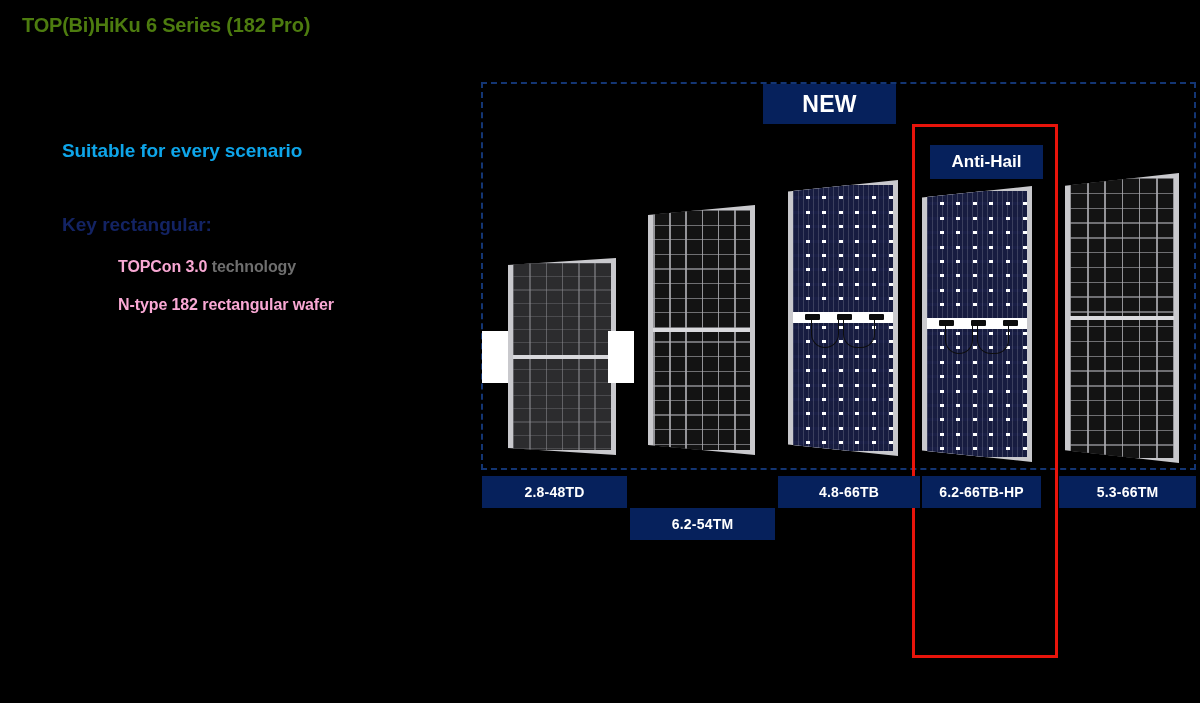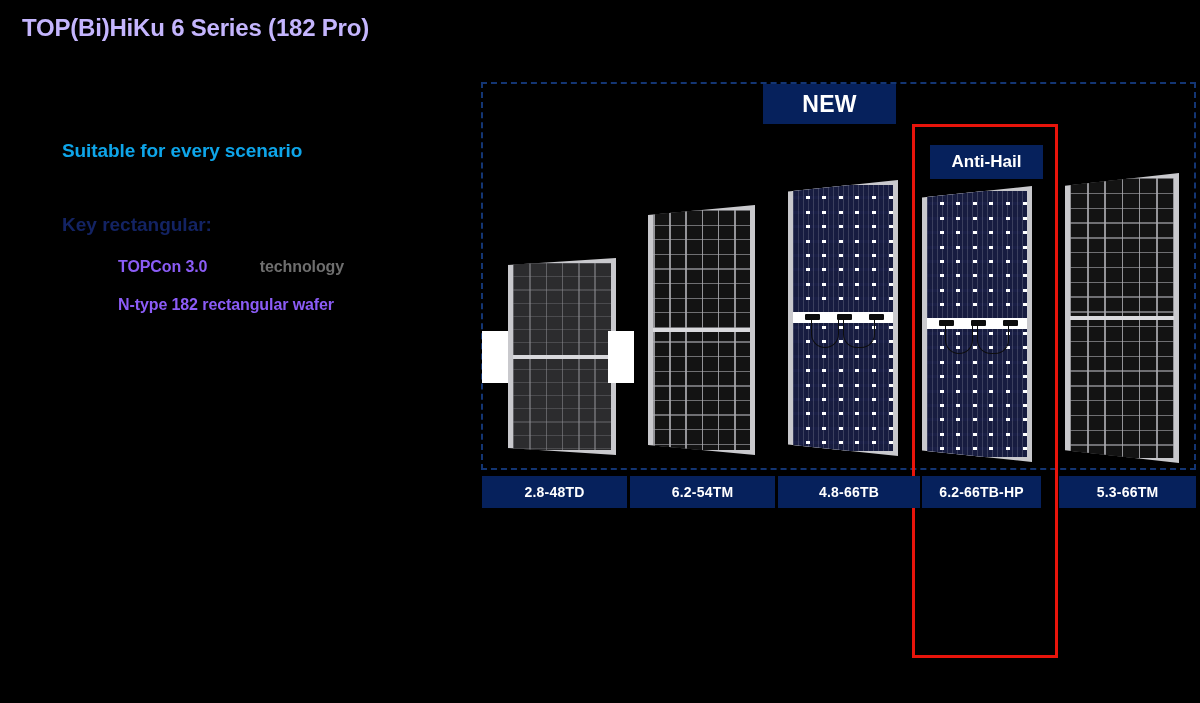--- a/index.html
+++ b/index.html
@@ -8,40 +8,40 @@
   body {
     width:1200px; height:703px;
     position:relative; overflow:hidden;
     font-family:"Liberation Sans", sans-serif;
     background:#000;
   }
 
   
   #page-title{
     position:absolute; left:22px; top:14px;
-    font-size:24px; font-weight:bold; letter-spacing:-0.2px;
-    color:#c4b5fd; white-space:nowrap;
+    font-size:20px; font-weight:bold; letter-spacing:-0.2px;
+    color:#4d7c0f; white-space:nowrap;
   }
 
   
   #left-copy{ position:absolute; left:62px; top:140px; width:400px; }
   .lead-line{
     font-size:19px; font-weight:bold; color:#0ea5e9;
     letter-spacing:-0.1px; margin-bottom:30px; white-space:nowrap;
   }
   #key-advantages-heading{
     font-size:19px; font-weight:bold; color:#132363;
     margin-top:52px; margin-bottom:22px; white-space:nowrap;
   }
   .advantage-row{
     font-size:16px; font-weight:bold; margin-left:56px;
     margin-bottom:20px; white-space:nowrap; letter-spacing:-0.1px;
   }
-  .adv-red { color:#8b5cf6; }
-  .adv-grey{ color:#6E6E6E; font-weight:bold;padding-left:48px; }
+  .adv-red { color:#f9a8d4; }
+  .adv-grey{ color:#6E6E6E; font-weight:bold; }
 
   
   #showcase-dashed-region{
     position:absolute; left:481px; top:82px;
     width:715px; height:388px;
     border:2px dashed #133573;
   }
 
   
   #new-badge{
@@ -243,16 +243,16 @@
       <div class="mid-strip" style="top:50%; margin-top:-2px;"></div>
     </div>
   </div>
 </div>
 
 <div id="anti-hail-highlight-box"></div>
 <div id="new-badge">NEW</div>
 <div id="anti-hail-badge">Anti-Hail</div>
 
 <div class="model-label" style="left:482px; width:145px;">2.8-48TD</div>
-<div class="model-label" style="left:630px; width:145px;">6.2-54TM</div>
+<div class="model-label" style="left:630px; width:145px;margin-top:32px;">6.2-54TM</div>
 <div class="model-label" style="left:778px; width:142px;">4.8-66TB</div>
 <div class="model-label" style="left:922px; width:119px;">6.2-66TB-HP</div>
 <div class="model-label" style="left:1059px; width:137px;">5.3-66TM</div>
 
 </body></html>

